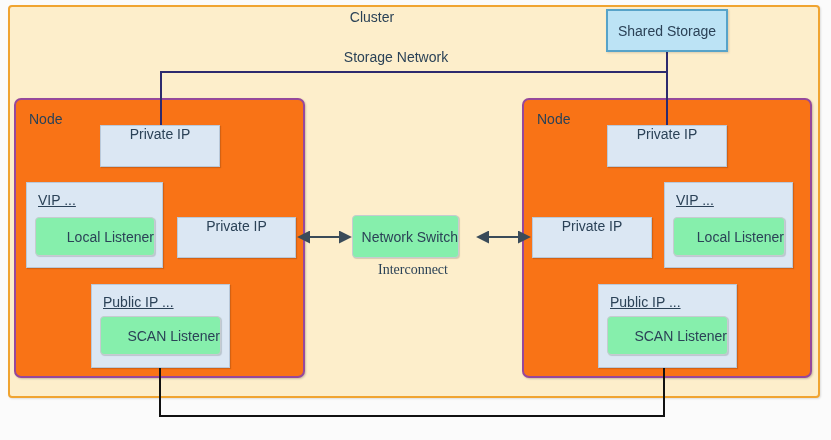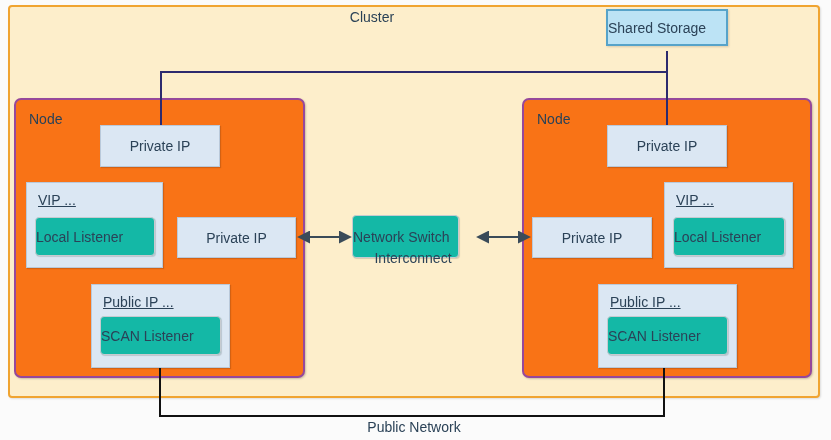--- a/index.html
+++ b/index.html
@@ -27,46 +27,46 @@
     border:2px solid #96489b;
     border-radius:7px;
     box-shadow:1px 1px 2px rgba(0,0,0,0.2);
   }
   .node-left{left:14px;top:98px;width:291px;height:280px;}
   .node-right{left:522px;top:98px;width:290px;height:280px;}
   .node-label{position:absolute;top:11px;left:13px;}
   .bluebox{
     background:#dbe7f3;
     border:1px solid #b9c9da;
-    display:flex;align-items:center;justify-content:center;
+    display:flex;align-items:flex-start;justify-content:center;
     box-shadow:1px 1px 1px rgba(0,0,0,0.15);
   }
   .groupbox{
     background:#dbe7f3;
     border:1px solid #b9c9da;
     box-shadow:1px 1px 1px rgba(0,0,0,0.15);
   }
   .group-label{position:absolute;top:9px;left:11px;text-decoration:underline;}
   .whitebox{
-    background:#14b8a6;
+    background:#86efac;
     border:1px solid #c6cbd0;
     border-radius:4px;
-    display:flex;align-items:center;justify-content:flex-start;
+    display:flex;align-items:center;justify-content:flex-end;
     box-shadow:1px 1px 1px rgba(0,0,0,0.15);
   }
   .shared-storage{
-    left:606px;top:9px;width:122px;height:37px;
+    left:606px;top:9px;width:122px;height:43px;
     background:#bce3f5;
     border:2px solid #57a3c9;
-    display:flex;align-items:center;justify-content:flex-start;
+    display:flex;align-items:center;justify-content:center;
     box-shadow:1px 1px 2px rgba(0,0,0,0.15);
   }
   .network-switch{left:352px;top:215px;width:107px;height:43px;}
   .storage-net-label{left:316px;top:49px;width:160px;text-align:center;}
-  .interconnect-label{left:343px;top:250px;width:140px;text-align:center;}
+  .interconnect-label{left:343px;top:262px;width:140px;text-align:center;font-family:Liberation Serif, serif;}
   .public-net-label{left:8px;top:419px;width:812px;text-align:center;}
   svg.lines{position:absolute;left:0;top:0;width:831px;height:440px;pointer-events:none;}
 </style>
 </head>
 <body>
 
 <div class="canvas">
 
   <div class="abs cluster"></div>
 
@@ -86,20 +86,21 @@
 
     <path d="M161,125 L161,72 L667,72 M667,51 L667,125" fill="none" stroke="#2d2a6e" stroke-width="2"></path>
 
     <path d="M160,366 L160,416 L664,416 L664,366" fill="none" stroke="#111111" stroke-width="2"></path>
 
     <line x1="299" y1="237" x2="350" y2="237" stroke="#3a4b59" stroke-width="2" marker-start="url(#ah)" marker-end="url(#ah)"></line>
     <line x1="478" y1="237" x2="529" y2="237" stroke="#3a4b59" stroke-width="2" marker-start="url(#ah)" marker-end="url(#ah)"></line>
   </svg>
 
   <div class="abs cluster-label">Cluster</div>
+  <div class="abs storage-net-label">Storage Network</div>
   <div class="abs shared-storage">
     <span>Shared Storage</span>
   </div>
 
   <div class="abs bluebox" style="left:100px;top:125px;width:120px;height:42px;">
     <span>Private IP</span>
   </div>
   <div class="abs groupbox" style="left:26px;top:182px;width:137px;height:86px;">
     <span class="group-label">VIP ...</span>
   </div>
@@ -133,15 +134,14 @@
   </div>
   <div class="abs whitebox" style="left:607px;top:316px;width:121px;height:39px;">
     <span>SCAN Listener</span>
   </div>
 
   <div class="abs whitebox network-switch">
     <span>Network Switch</span>
   </div>
   <div class="abs interconnect-label">Interconnect</div>
 
-  <div class="abs public-net-label">Public Network</div>
 
 </div>
 
 </body></html>

